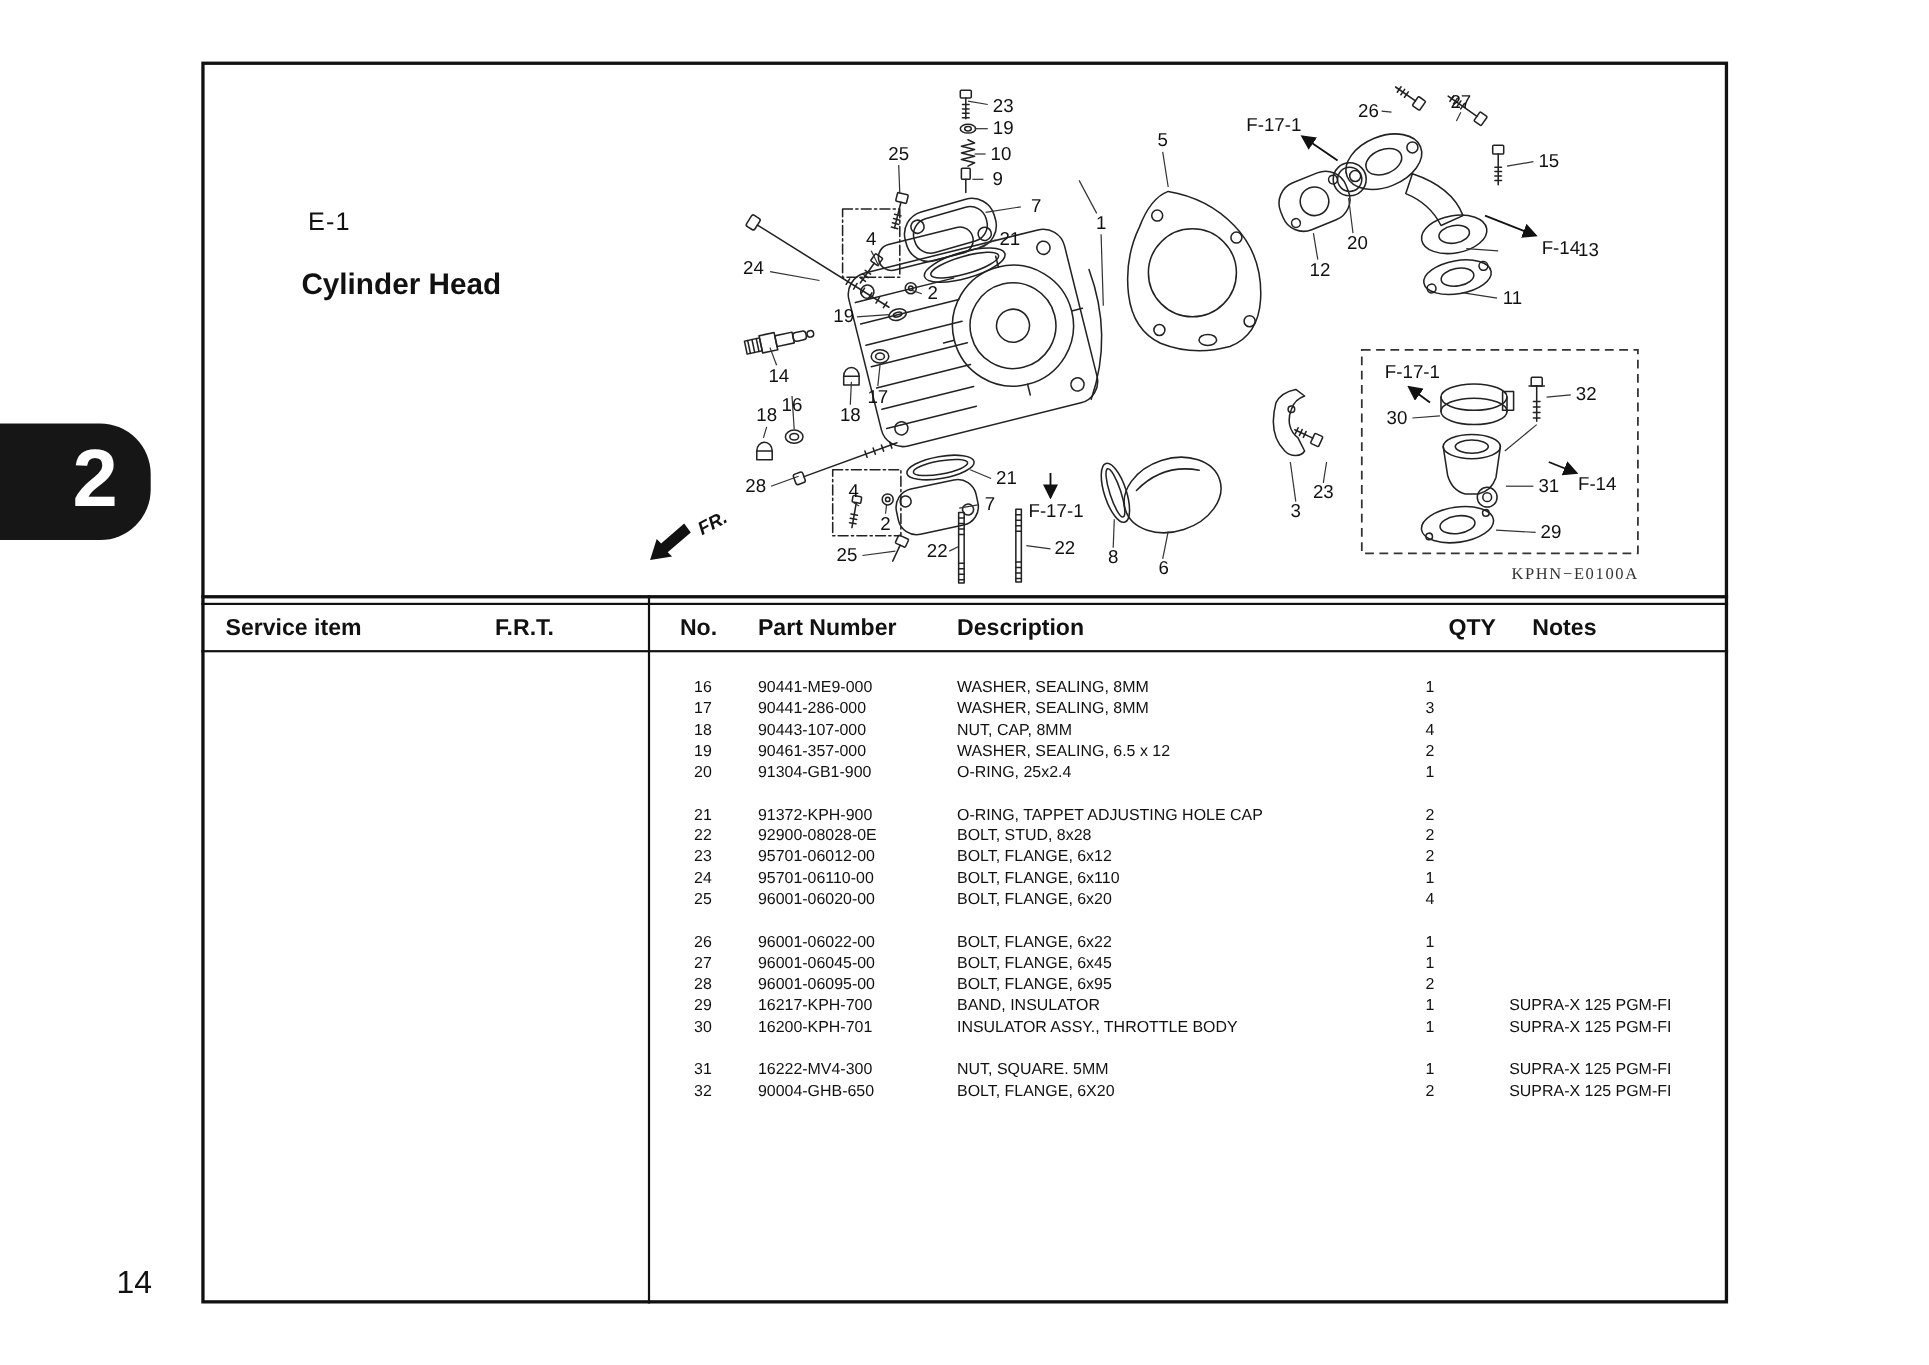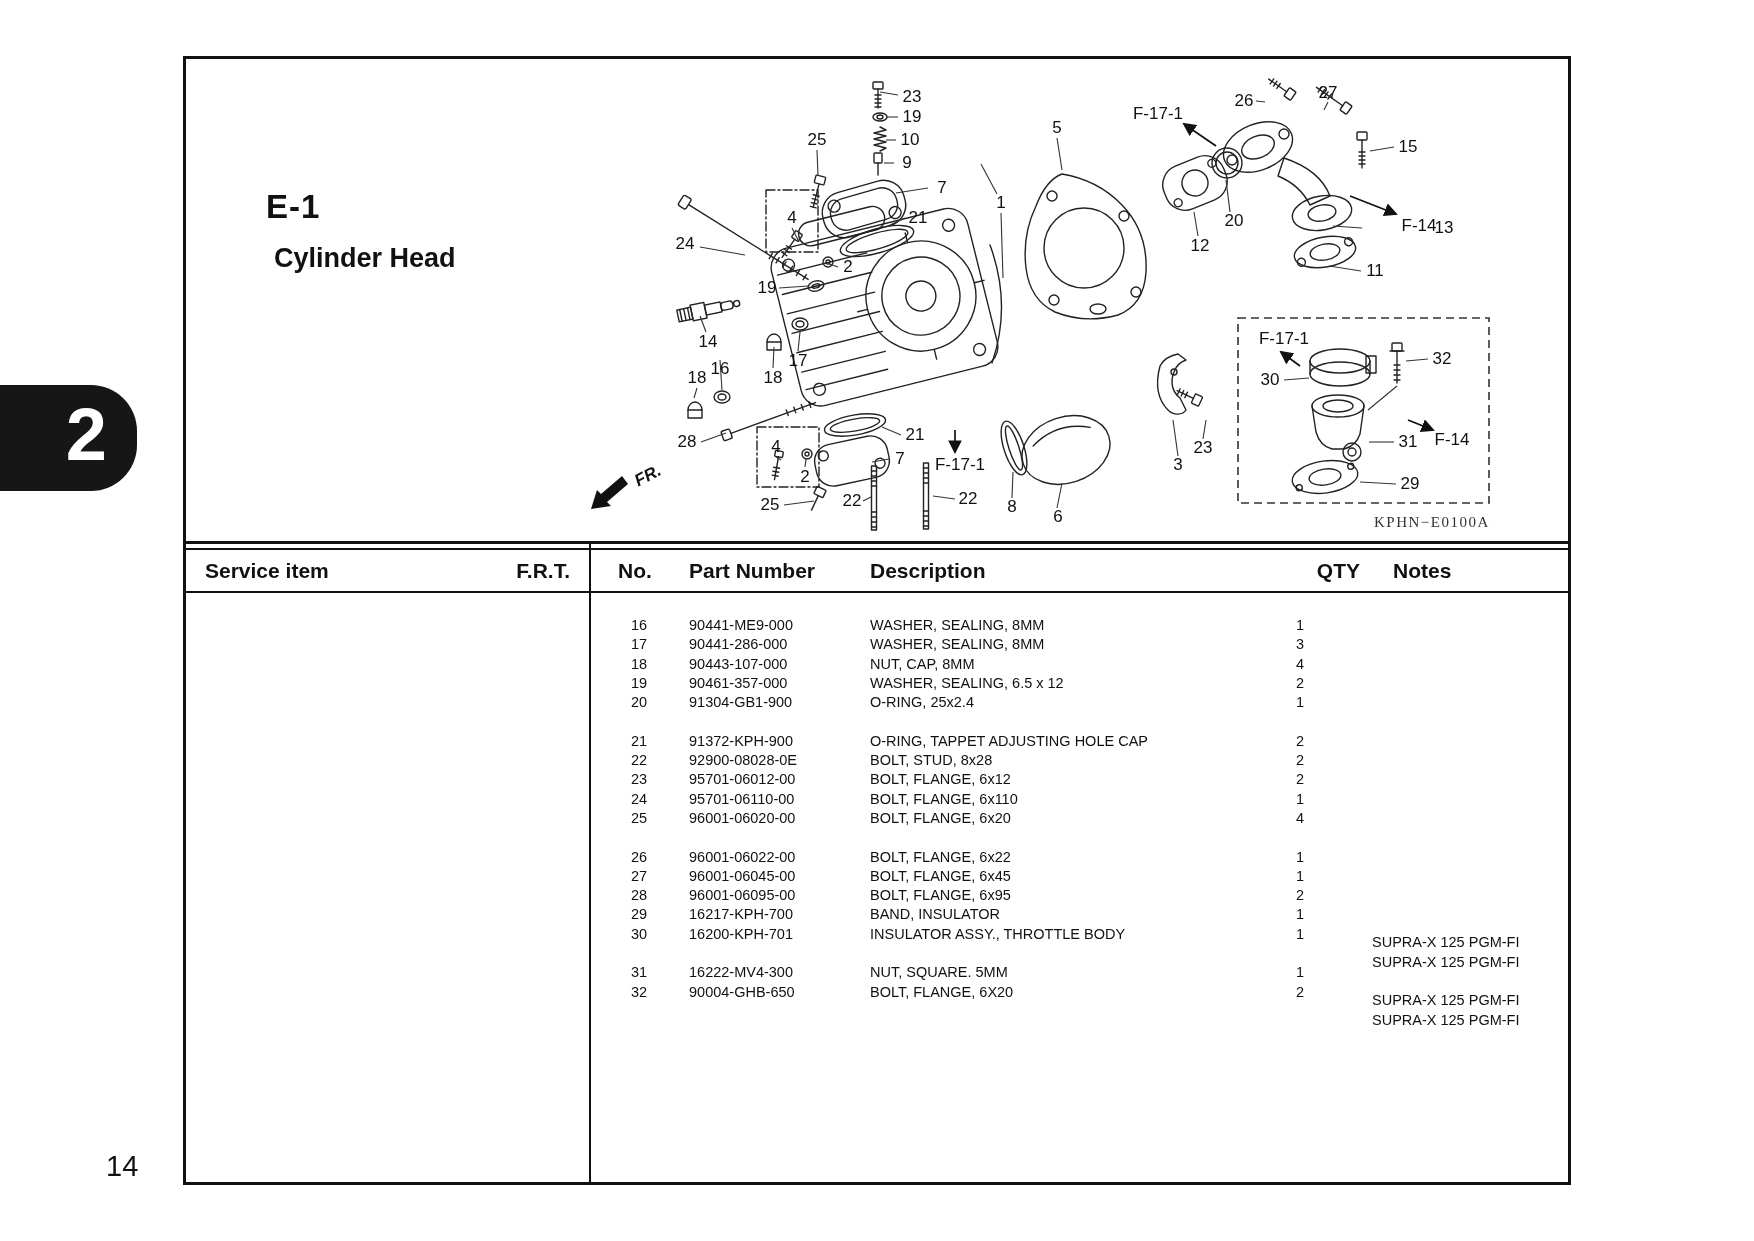--- a/index.html
+++ b/index.html
@@ -6,54 +6,54 @@
   #page{position:relative;width:1754px;height:1241px;background:#fff;overflow:hidden;
         font-family:"Liberation Sans",sans-serif;color:#111;}
   .abs{position:absolute;}
   
   #content-box{left:183px;top:56px;width:1388px;height:1129px;border:3px solid #111;box-sizing:border-box;}
   
   #chapter-tab{left:-45px;top:385px;width:182px;height:106px;background:#161616;border-radius:46px;}
   #chapter-tab span{position:absolute;right:30px;top:50%;transform:translateY(-54%);
         color:#fff;font-size:74px;font-weight:bold;font-family:"Liberation Sans",sans-serif;}
   
-  #sec-code{left:266px;top:188px;font-size:33px;font-weight:bold;letter-spacing:1px;}
+  #sec-code{left:280px;top:188px;font-size:23px;font-weight:normal;letter-spacing:1px;}
   #sec-title{left:274px;top:243px;font-size:27px;font-weight:bold;}
   
   #page-num{left:106px;top:1150px;font-size:29px;}
   
   #dwg-code{left:1374px;top:514px;font-size:15px;font-family:"Liberation Serif",serif;
         letter-spacing:1.5px;color:#333;}
   
   #fr-label{left:648px;top:476px;font-size:17px;font-weight:bold;font-style:italic;
         transform:translate(-50%,-50%) rotate(-28deg);}
   
   .hline{background:#111;}
   #sep1{left:183px;top:541px;width:1388px;height:3px;}
   #sep2{left:183px;top:548px;width:1388px;height:2px;}
   #hdr-rule{left:183px;top:591px;width:1388px;height:2px;}
   #vdiv{left:589px;top:541px;width:2px;height:644px;background:#111;}
   
   .th{top:559px;height:22px;font-size:21px;font-weight:bold;white-space:nowrap;}
   #th-service{left:205px;}
-  #th-frt{left:450px;width:120px;text-align:right;}
+  #th-frt{left:450px;width:120px;}
   #th-no{left:600px;width:70px;text-align:center;}
   #th-pn{left:689px;}
   #th-desc{left:870px;}
   #th-qty{left:1240px;width:120px;text-align:right;}
   #th-notes{left:1393px;}
   
   #parts-rows{left:589px;top:616px;width:979px;font-size:14.5px;}
   .prow{display:flex;height:19.3px;line-height:19.3px;white-space:nowrap;}
   .prow.gap{margin-top:19.3px;}
   .c-no{width:100px;text-align:center;flex:none;}
   .c-pn{width:181px;flex:none;}
   .c-desc{width:370px;flex:none;}
   .c-qty{width:120px;text-align:center;flex:none;}
-  .c-notes{flex:1;padding-left:12px;margin-top:28px;}
+  .c-notes{flex:1;padding-left:12px;}
   
   .callout{position:absolute;transform:translate(-50%,-50%);font-size:17px;white-space:nowrap;}
   .cbold{font-weight:normal;font-size:17px;}
   svg{position:absolute;left:0;top:0;}
 </style>
 </head>
 <body>
 
 <div id="page">
 

